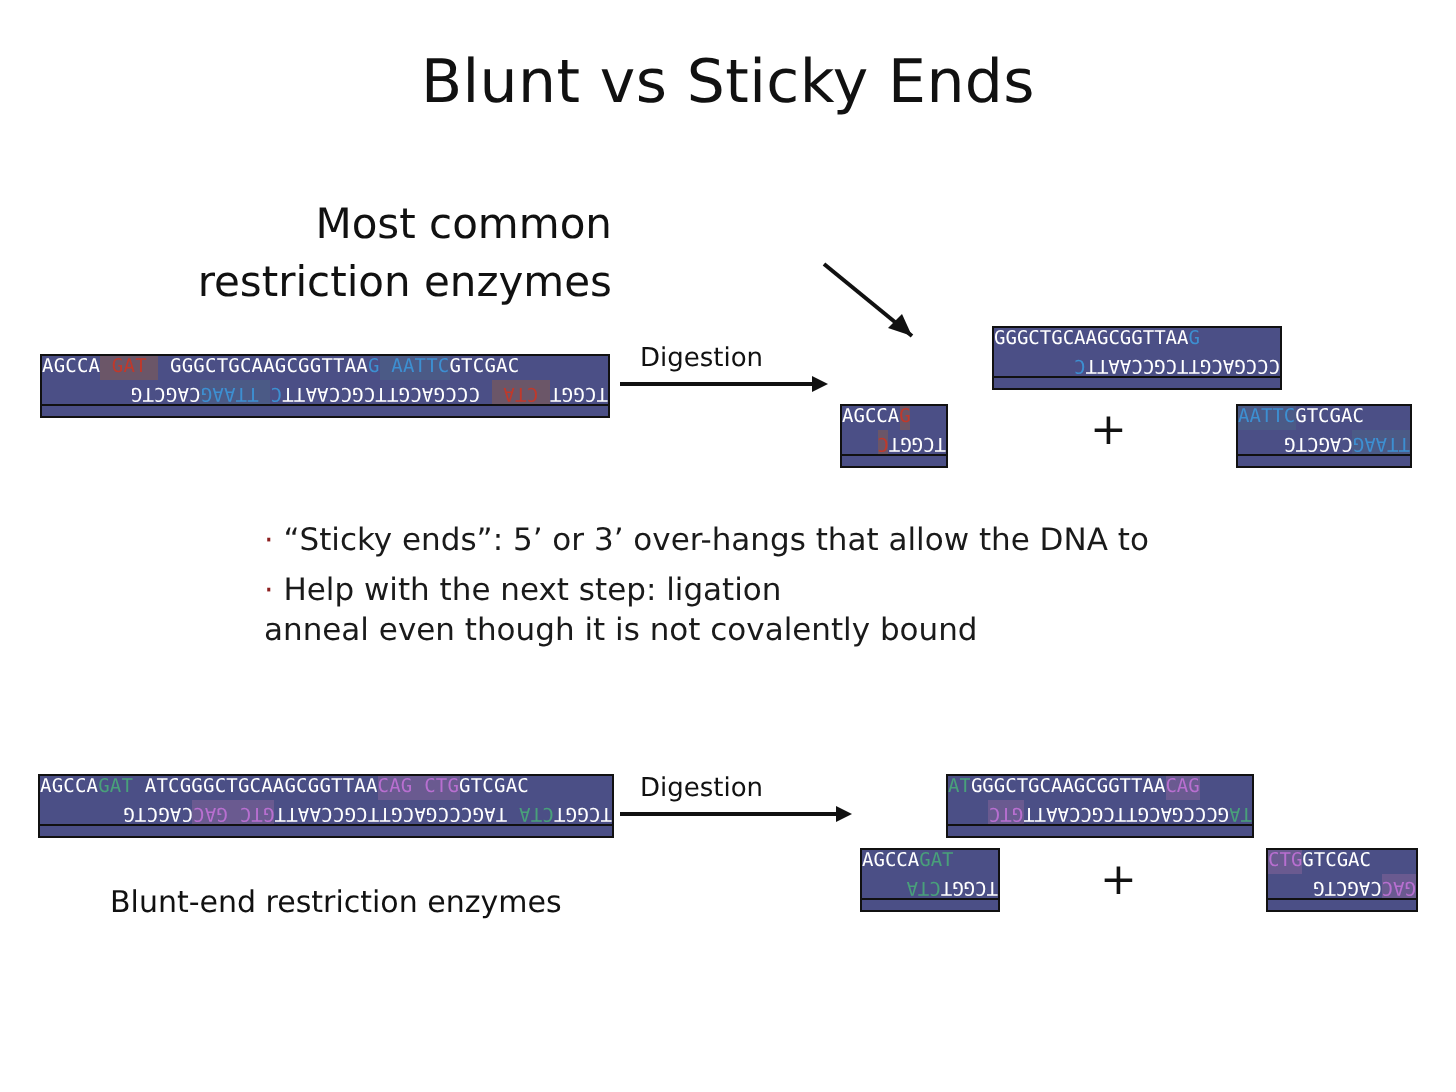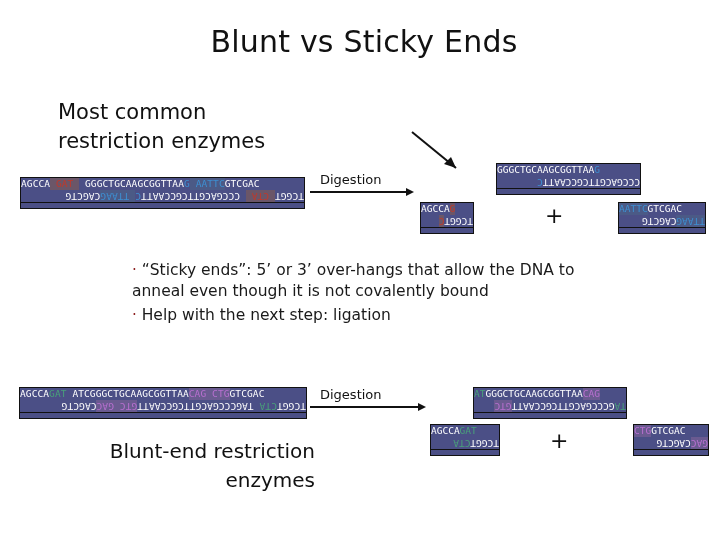--- a/index.html
+++ b/index.html
@@ -9,36 +9,36 @@
     color:#1a1a1a;position:relative;overflow:hidden;
   }
   .slide{position:absolute;inset:0;}
 
   .title{
     position:absolute;left:0;top:24px;width:728px;text-align:center;
     font-size:30px;font-weight:400;letter-spacing:.2px;color:#111;
   }
 
   .hdr-left{
-    position:absolute;left:58px;top:98px;width:248px;text-align:left;
+    position:absolute;left:58px;top:98px;width:248px;text-align:right;
     font-size:21px;line-height:29px;color:#111;
   }
   .hdr-sticky{
     position:absolute;left:337px;top:100px;font-size:21px;color:#111;
   }
 
   .lbl-digestion-1{position:absolute;left:320px;top:172px;font-size:13px;color:#111;}
   .lbl-digestion-2{position:absolute;left:320px;top:387px;font-size:13px;color:#111;}
 
   .plus1{position:absolute;left:545px;top:203px;font-size:22px;color:#111;}
   .plus2{position:absolute;left:550px;top:428px;font-size:22px;color:#111;}
 
   .blunt-lbl{
-    position:absolute;left:55px;top:437px;width:260px;text-align:right;
-    font-size:20px;line-height:29px;color:#111;
+    position:absolute;left:55px;top:437px;width:260px;text-align:left;
+    font-size:15px;line-height:29px;color:#111;
   }
   .nosticky-lbl{position:absolute;left:468px;top:473px;font-size:21px;color:#111;}
 
   .bullets{position:absolute;left:96px;top:260px;width:560px;margin-left:36px;}
   .bline{font-size:15.5px;line-height:20.5px;color:#1a1a1a;}
   .bdot{color:#8c1f1f;font-size:15px;}
   .bullet-indent{padding-left:0px;}
 
   
   .dna{position:absolute;border:1px solid #111;background:#4b4f86;
@@ -100,26 +100,26 @@
   <div class="frag" style="left:618px;top:202px;width:88px;height:32px;">
     <div class="strand top" id="sticky-pr-top"><span class="seg" style="color: rgb(61, 143, 209); background: rgb(75, 90, 134);">AATTC</span><span class="seg" style="color: rgb(255, 255, 255); background: rgb(75, 79, 134);">GTCGAC</span></div>
     <div class="strand bot flip" id="sticky-pr-bot"><span class="seg" style="color: rgb(61, 143, 209); background: rgb(75, 90, 134);">TTAAG</span><span class="seg" style="color: rgb(255, 255, 255); background: rgb(75, 79, 134);">CAGCTG</span></div>
   </div>
 
   <div class="bullets">
     <div class="bline">
       <span class="bdot">·</span>
       <span>“Sticky ends”: 5’ or 3’ over-hangs that allow the DNA to</span>
     </div>
-    <div class="bline bullet-indent">
-      <span>anneal even though it is not covalently bound</span>
-    </div>
     <div class="bline" style="margin-top:4px;">
       <span class="bdot">·</span>
       <span>Help with the next step: ligation</span>
+    </div>
+    <div class="bline bullet-indent">
+      <span>anneal even though it is not covalently bound</span>
     </div>
   </div>
 
   <div class="dna" style="left:19px;top:387px;width:288px;height:32px;">
     <div class="strand top" id="blunt-src-top"><span class="seg" style="color: rgb(255, 255, 255); background: rgb(75, 79, 134);">AGCCA</span><span class="seg" style="color: rgb(73, 160, 122); background: rgb(75, 79, 134);">GAT</span><span class="seg" style="color: rgb(255, 255, 255); background: rgb(75, 79, 134);"> ATCGGGCTGCAAGCGGTTAA</span><span class="seg" style="color: rgb(184, 111, 208); background: rgb(106, 90, 144);">CAG</span><span class="seg" style="color: rgb(184, 111, 208); background: rgb(106, 90, 144);"> CTG</span><span class="seg" style="color: rgb(255, 255, 255); background: rgb(75, 79, 134);">GTCGAC</span></div>
     <div class="strand bot flip" id="blunt-src-bot"><span class="seg" style="color: rgb(255, 255, 255); background: rgb(75, 79, 134);">TCGGT</span><span class="seg" style="color: rgb(73, 160, 122); background: rgb(75, 79, 134);">CTA</span><span class="seg" style="color: rgb(255, 255, 255); background: rgb(75, 79, 134);"> TAGCCCGACGTTCGCCAATT</span><span class="seg" style="color: rgb(184, 111, 208); background: rgb(106, 90, 144);">GTC</span><span class="seg" style="color: rgb(184, 111, 208); background: rgb(106, 90, 144);"> GAC</span><span class="seg" style="color: rgb(255, 255, 255); background: rgb(75, 79, 134);">CAGCTG</span></div>
   </div>
 
   <div class="lbl-digestion-2">Digestion</div>
   <div class="arrow-line" style="left:310px;top:406px;width:110px;"></div>

